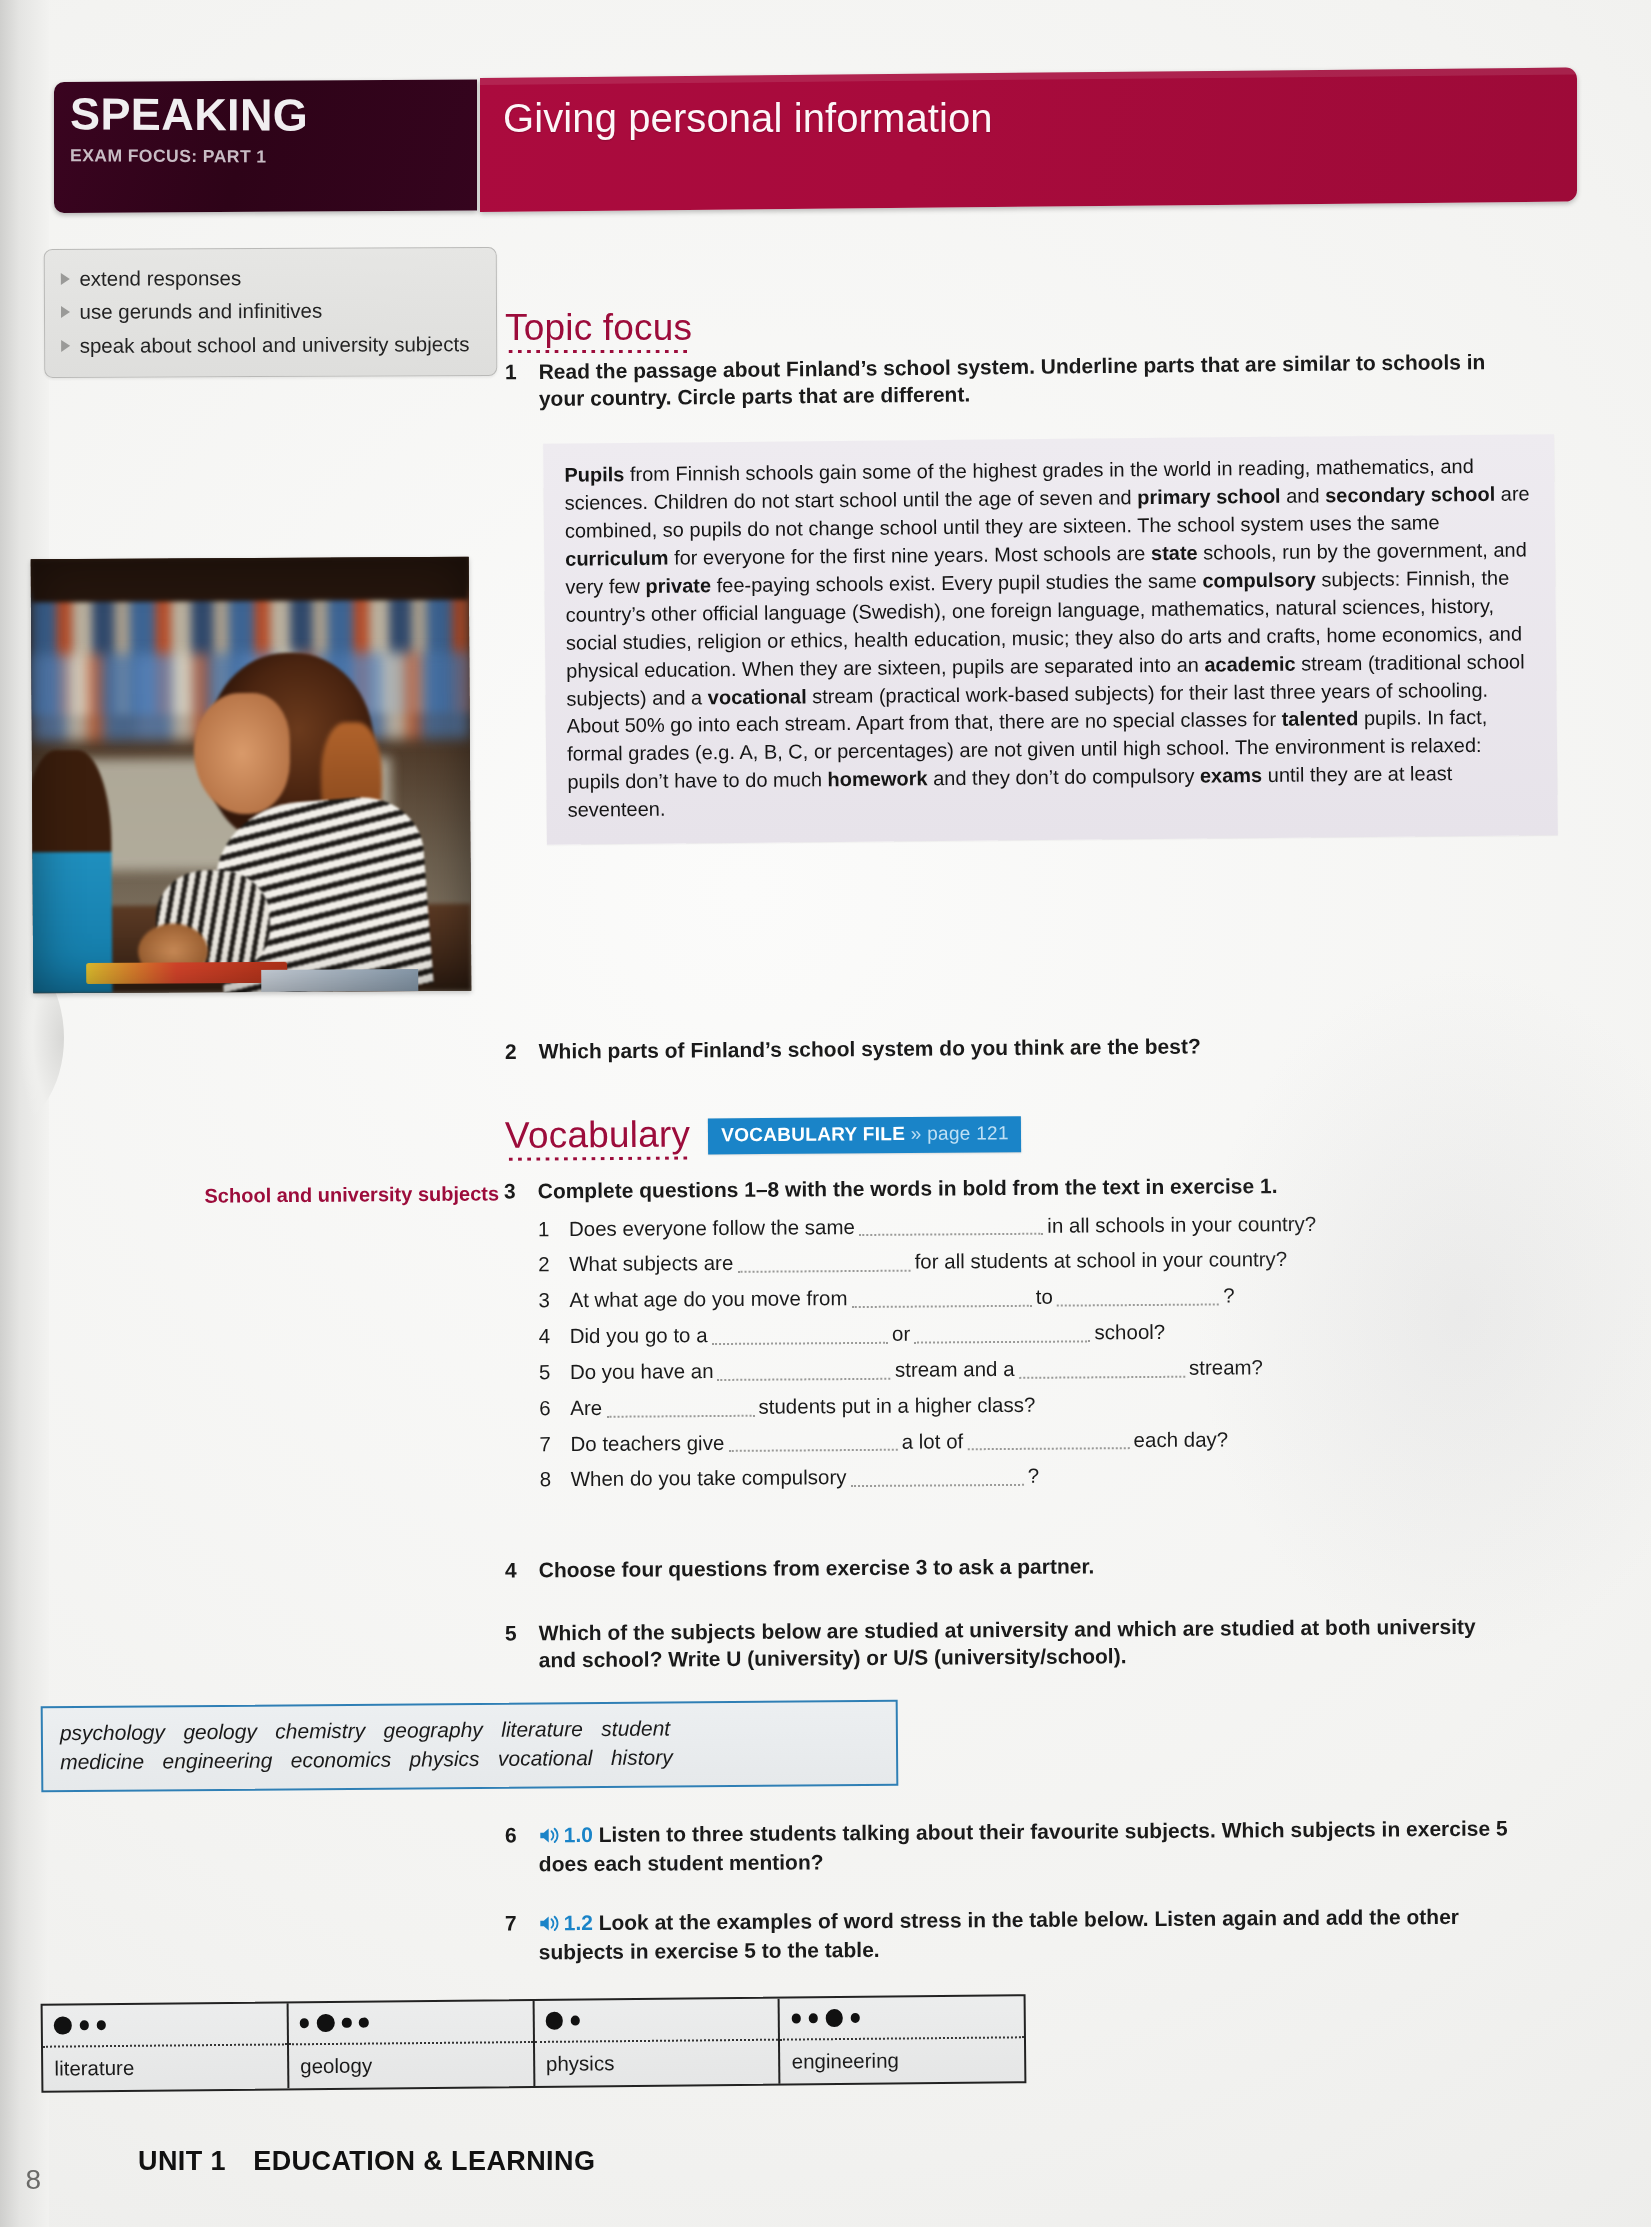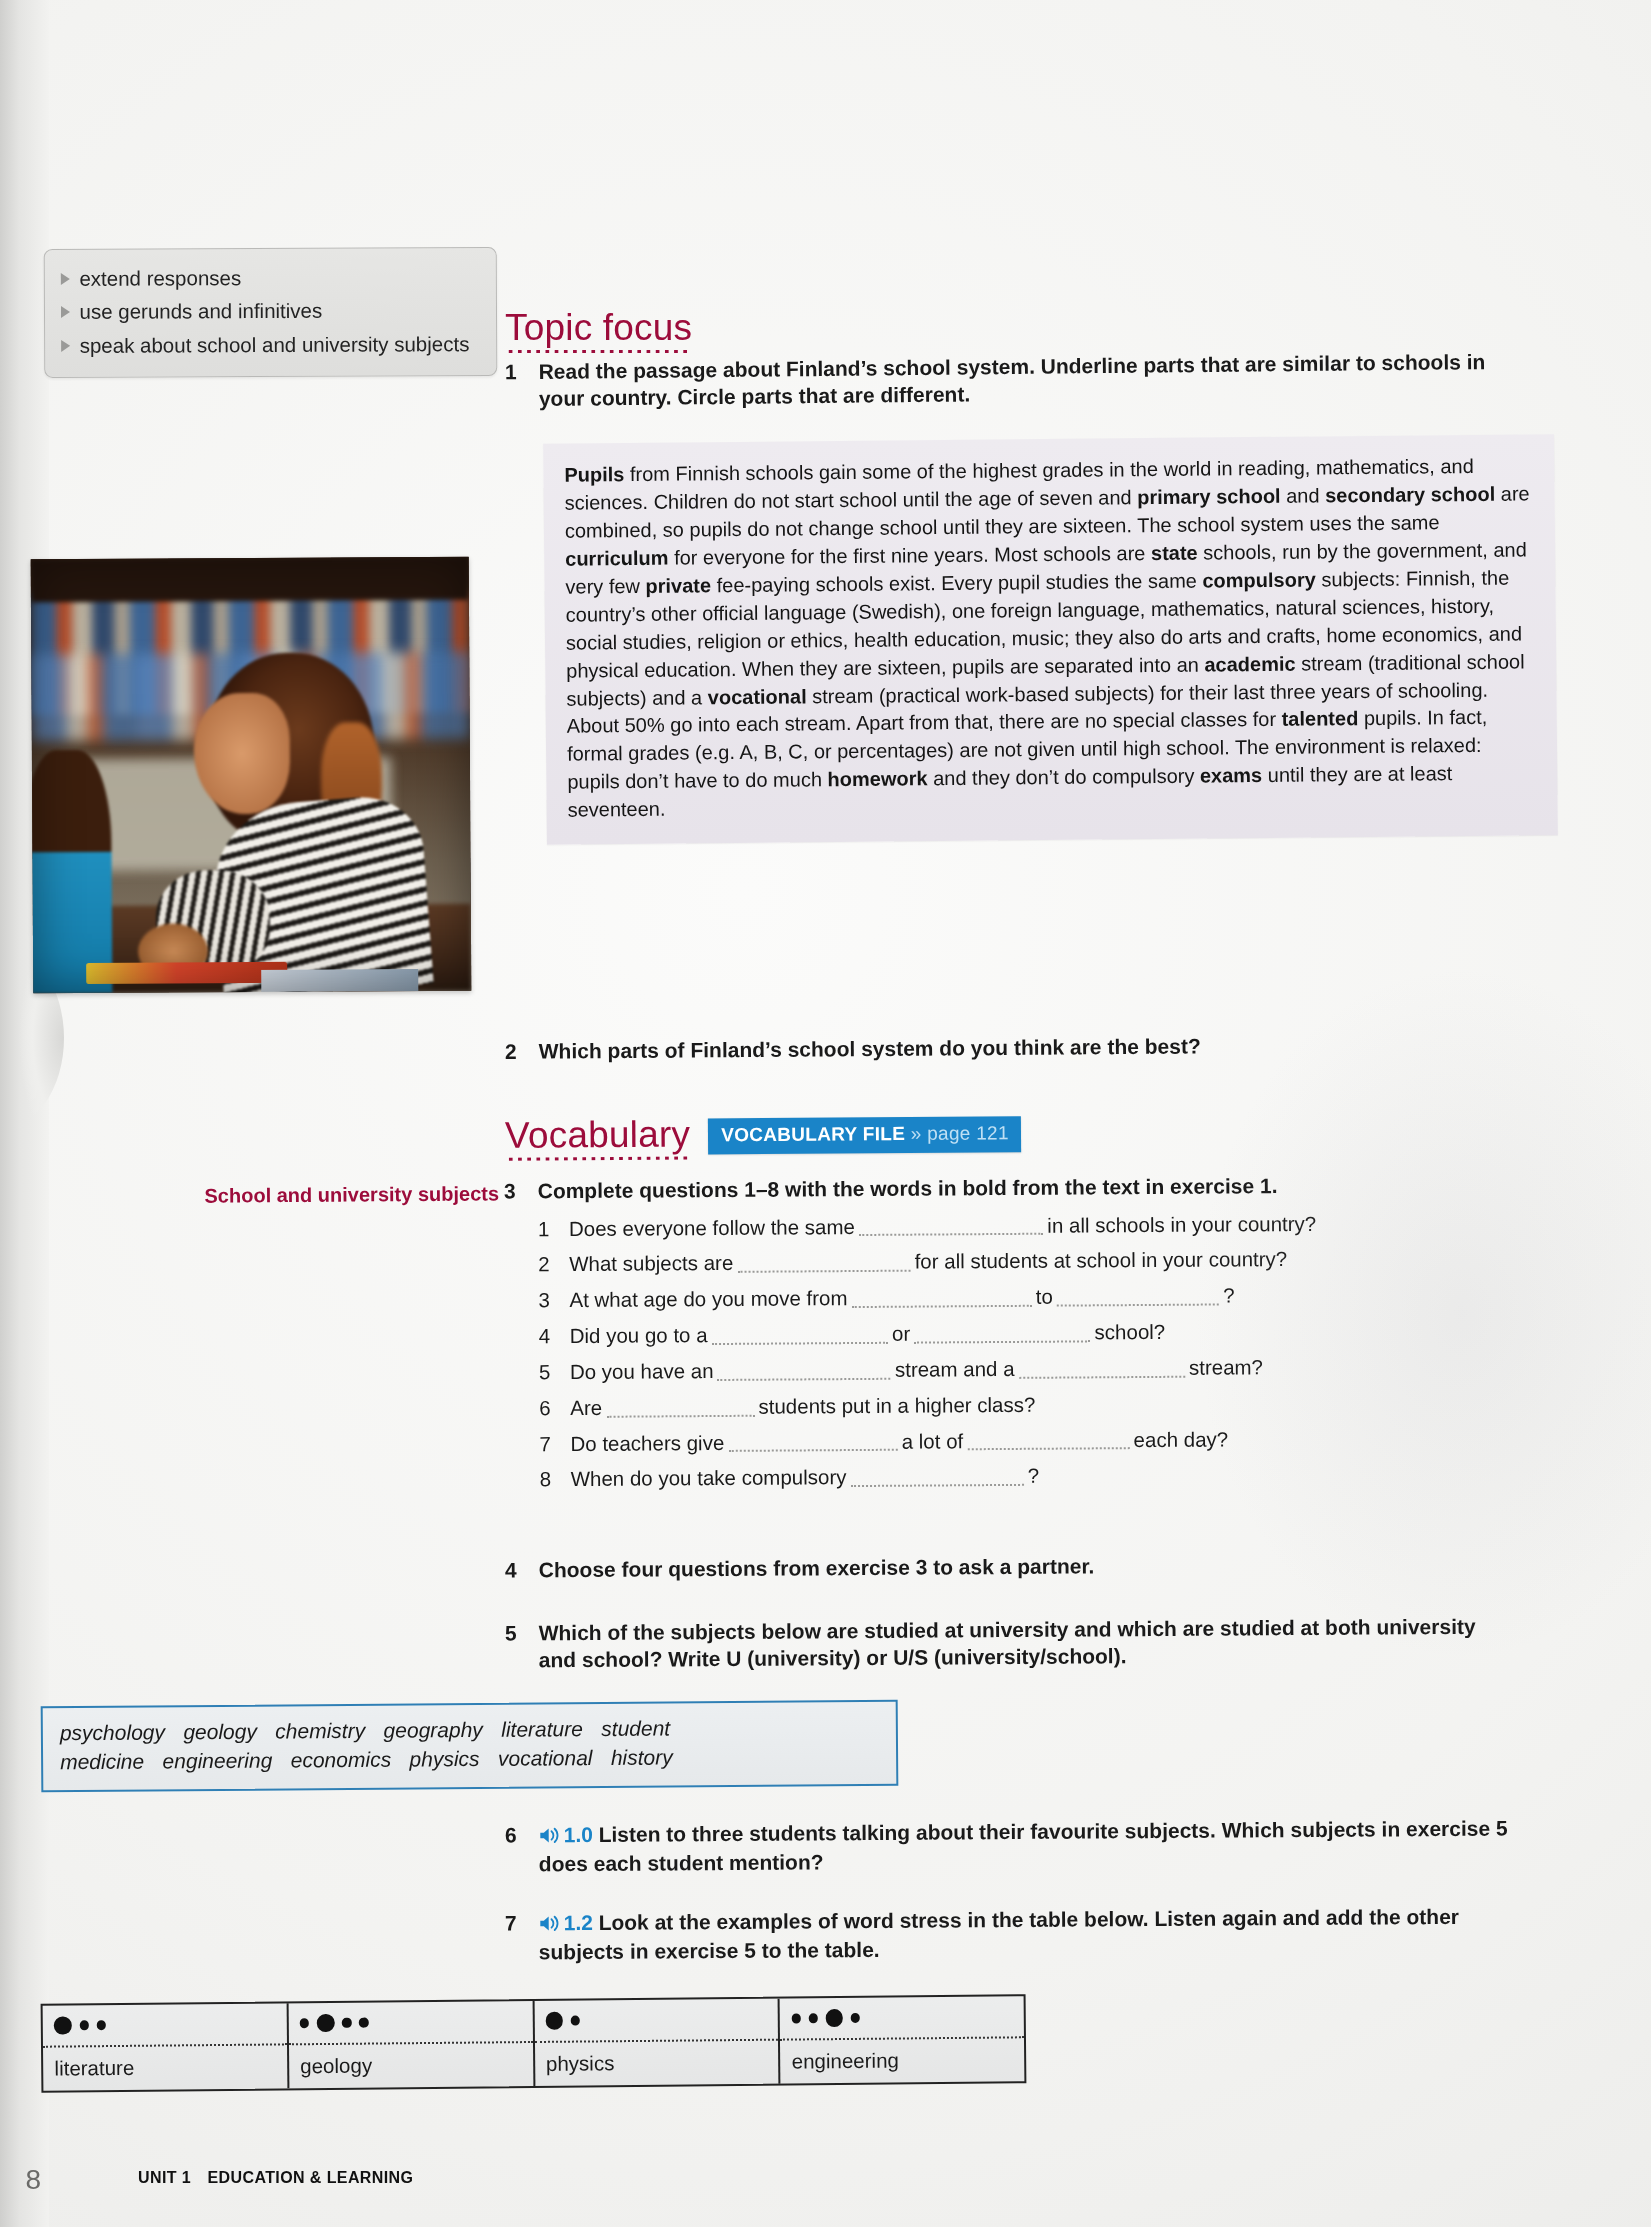--- a/index.html
+++ b/index.html
@@ -230,28 +230,38 @@
     border-bottom:2.1px dotted #333;}
   .st-bot{height:41px;display:flex;align-items:center;padding-left:11.3px;
     font-size:20.5px;}
   .dot{border-radius:50%;background:#111;display:inline-block;}
   .dot.big{width:17.6px;height:17.6px;}
   .dot.small{width:9.2px;height:9.2px;}
 
   
   .footer{position:absolute;left:0;bottom:31px;width:100%;}
   .pgnum{position:absolute;left:25.4px;bottom:0;font-size:28px;color:#6a6a68;}
-  .ftxt{position:absolute;left:138px;bottom:9px;font-size:16px;font-weight:700;letter-spacing:0.4px;color:#111;text-align:center;}
+  .ftxt{position:absolute;left:138px;bottom:19px;font-size:27px;font-weight:700;letter-spacing:0.4px;color:#111;text-align:center;}
 </style>
 </head>
 <body>
 
 <div class="page">
   <div class="curl"></div>
 
+  <div class="header">
+    <div class="hdr-left"></div>
+    <div class="hdr-left-inner">
+      <div class="hdr-title">SPEAKING</div>
+      <div class="hdr-sub">EXAM FOCUS: PART 1</div>
+    </div>
+    <div class="hdr-right">
+      <div class="hdr-topic">Giving personal information</div>
+    </div>
+  </div>
 
   <div class="objectives">
     <div class="obj-item">
       <span class="tri"></span>
       <span>extend responses</span>
     </div>
     <div class="obj-item">
       <span class="tri"></span>
       <span>use gerunds and infinitives</span>
     </div>

